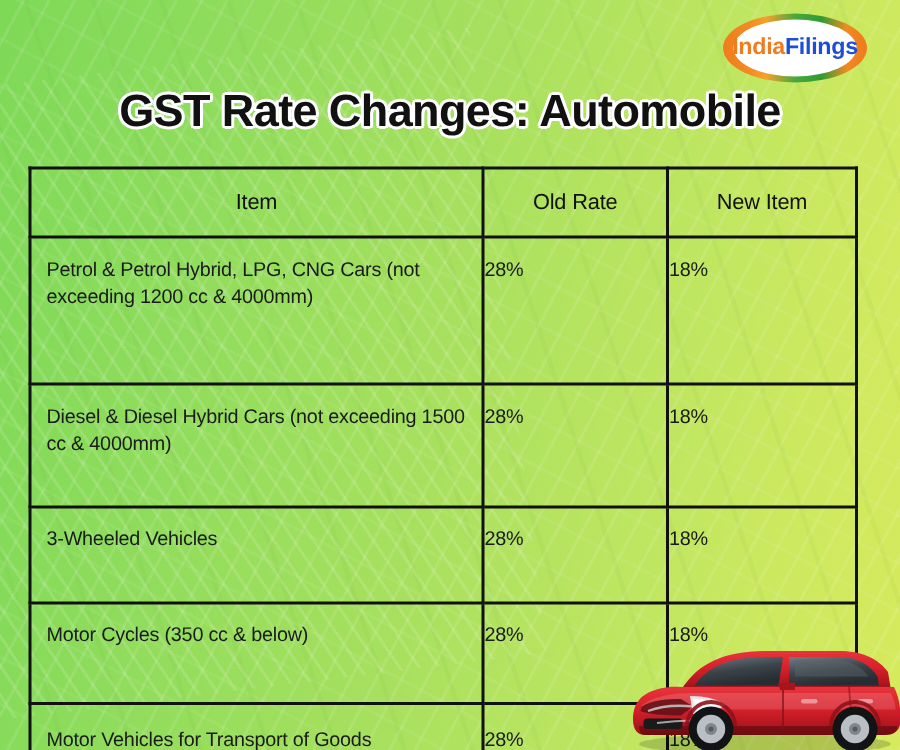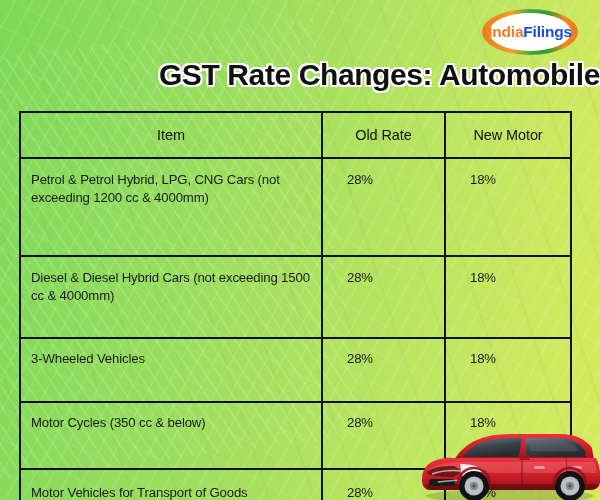--- a/index.html
+++ b/index.html
@@ -100,21 +100,21 @@
     color: #1d4ed8;
     letter-spacing: -0.2px;
   }
 
   
   .title {
     position: absolute;
     left: 0;
     right: 0;
     top: 58px;
-    text-align: right;
+    text-align: center;
     font-size: 30px;
     font-weight: bold;
     color: #111111;
     letter-spacing: -0.4px;
     white-space: nowrap;
     text-shadow:
        2px 0 0 #ffffff, -2px 0 0 #ffffff,
        0 2px 0 #ffffff, 0 -2px 0 #ffffff,
        1.6px 1.6px 0 #ffffff, -1.6px 1.6px 0 #ffffff,
        1.6px -1.6px 0 #ffffff, -1.6px -1.6px 0 #ffffff;
@@ -156,21 +156,21 @@
     vertical-align: top;
     font-size: 13.2px;
     color: #1a1a1a;
     letter-spacing: -0.15px;
     line-height: 1.34;
   }
   tbody td.item {
     padding: 12px 10px 6px 10px;
   }
   tbody td.rate {
-    padding: 12px 0 6px 24px;
+    padding: 12px 0 6px 0;
   }
   tr.r1 td { height: 78px; margin-top: 33px; }
   tr.r2 td { height: 62px; }
   tr.r3 td { height: 45px; }
   tr.r4 td { height: 48px; }
   tr.r5 td { height: 58px; }
   tr.r3 td.item, tr.r3 td.rate,
   tr.r4 td.item, tr.r4 td.rate { padding-top: 11px; }
   tr.r5 td.item, tr.r5 td.rate { padding-top: 14px; }
 
@@ -203,21 +203,21 @@
   </div>
 
   <div class="title">GST Rate Changes: Automobile</div>
 
   <div class="table-wrap">
     <table class="gst">
       <thead>
         <tr>
           <th class="c-item">Item</th>
           <th class="c-old">Old Rate</th>
-          <th class="c-new">New Motor</th>
+          <th class="c-new">New Item</th>
         </tr>
       </thead>
       <tbody>
         <tr class="r1">
           <td class="item">Petrol &amp; Petrol Hybrid, LPG, CNG Cars (not exceeding 1200 cc &amp; 4000mm)</td>
           <td class="rate">28%</td>
           <td class="rate">18%</td>
         </tr>
         <tr class="r2">
           <td class="item">Diesel &amp; Diesel Hybrid Cars (not exceeding 1500 cc &amp; 4000mm)</td>

